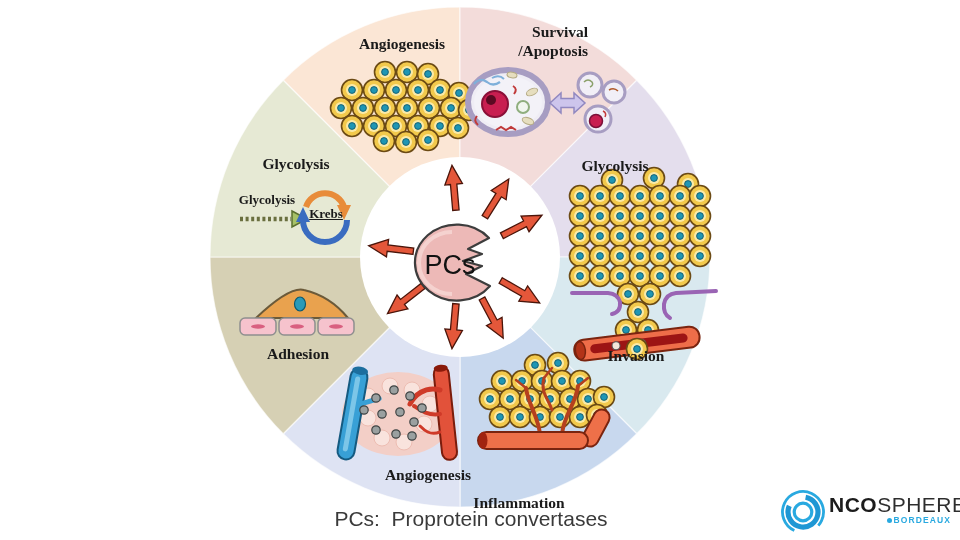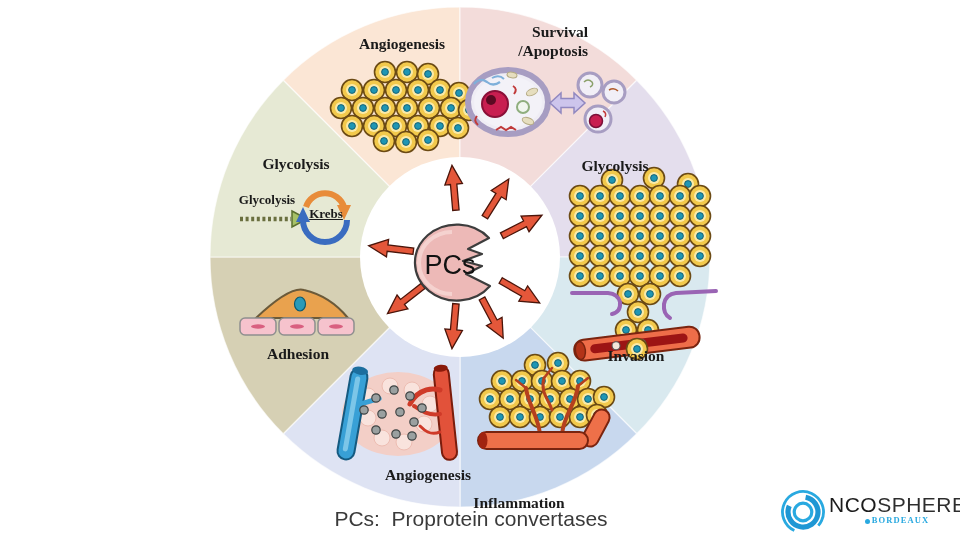--- a/index.html
+++ b/index.html
@@ -10,24 +10,24 @@
        white-space:pre-line;}
   .lbl-small{font-size:13px;}
   .pcs-lbl{position:absolute;left:410px;top:250px;width:80px;text-align:center;
        font-family:"Liberation Sans",sans-serif;font-weight:normal;font-size:27px;color:#111;}
   .caption{position:absolute;left:271px;top:507px;width:400px;text-align:center;
        font-size:21px;color:#3a3a3a;white-space:pre;}
   .logo{position:absolute;left:779px;top:487px;width:176px;height:50px;}
   .logo-icon{position:absolute;left:0;top:0;}
   .logo-text{position:absolute;left:50px;top:6px;font-size:21px;letter-spacing:.5px;
        color:#1c1c1c;white-space:nowrap;}
-  .logo-bold{font-weight:normal;}
+  .logo-bold{font-weight:bold;}
   .logo-light{font-weight:normal;opacity:.92;}
-  .logo-sub{position:absolute;left:64px;top:28px;width:108px;text-align:center;
-       font-size:8.5px;font-weight:bold;letter-spacing:1.1px;color:#29a9e0;font-family:Liberation Serif, serif;}
+  .logo-sub{position:absolute;left:64px;top:28px;width:108px;text-align:right;
+       font-size:8.5px;font-weight:bold;letter-spacing:1.1px;color:#29a9e0;}
   .logo-dot{display:inline-block;width:5px;height:5px;border-radius:50%;
        background:#29a9e0;margin-right:2px;vertical-align:middle;}
   svg{position:absolute;left:0;top:0;}
 </style>
 </head>
 <body>
 
 <svg width="960" height="540" viewBox="0 0 960 540">
   <defs>
     <g id="ycell">

